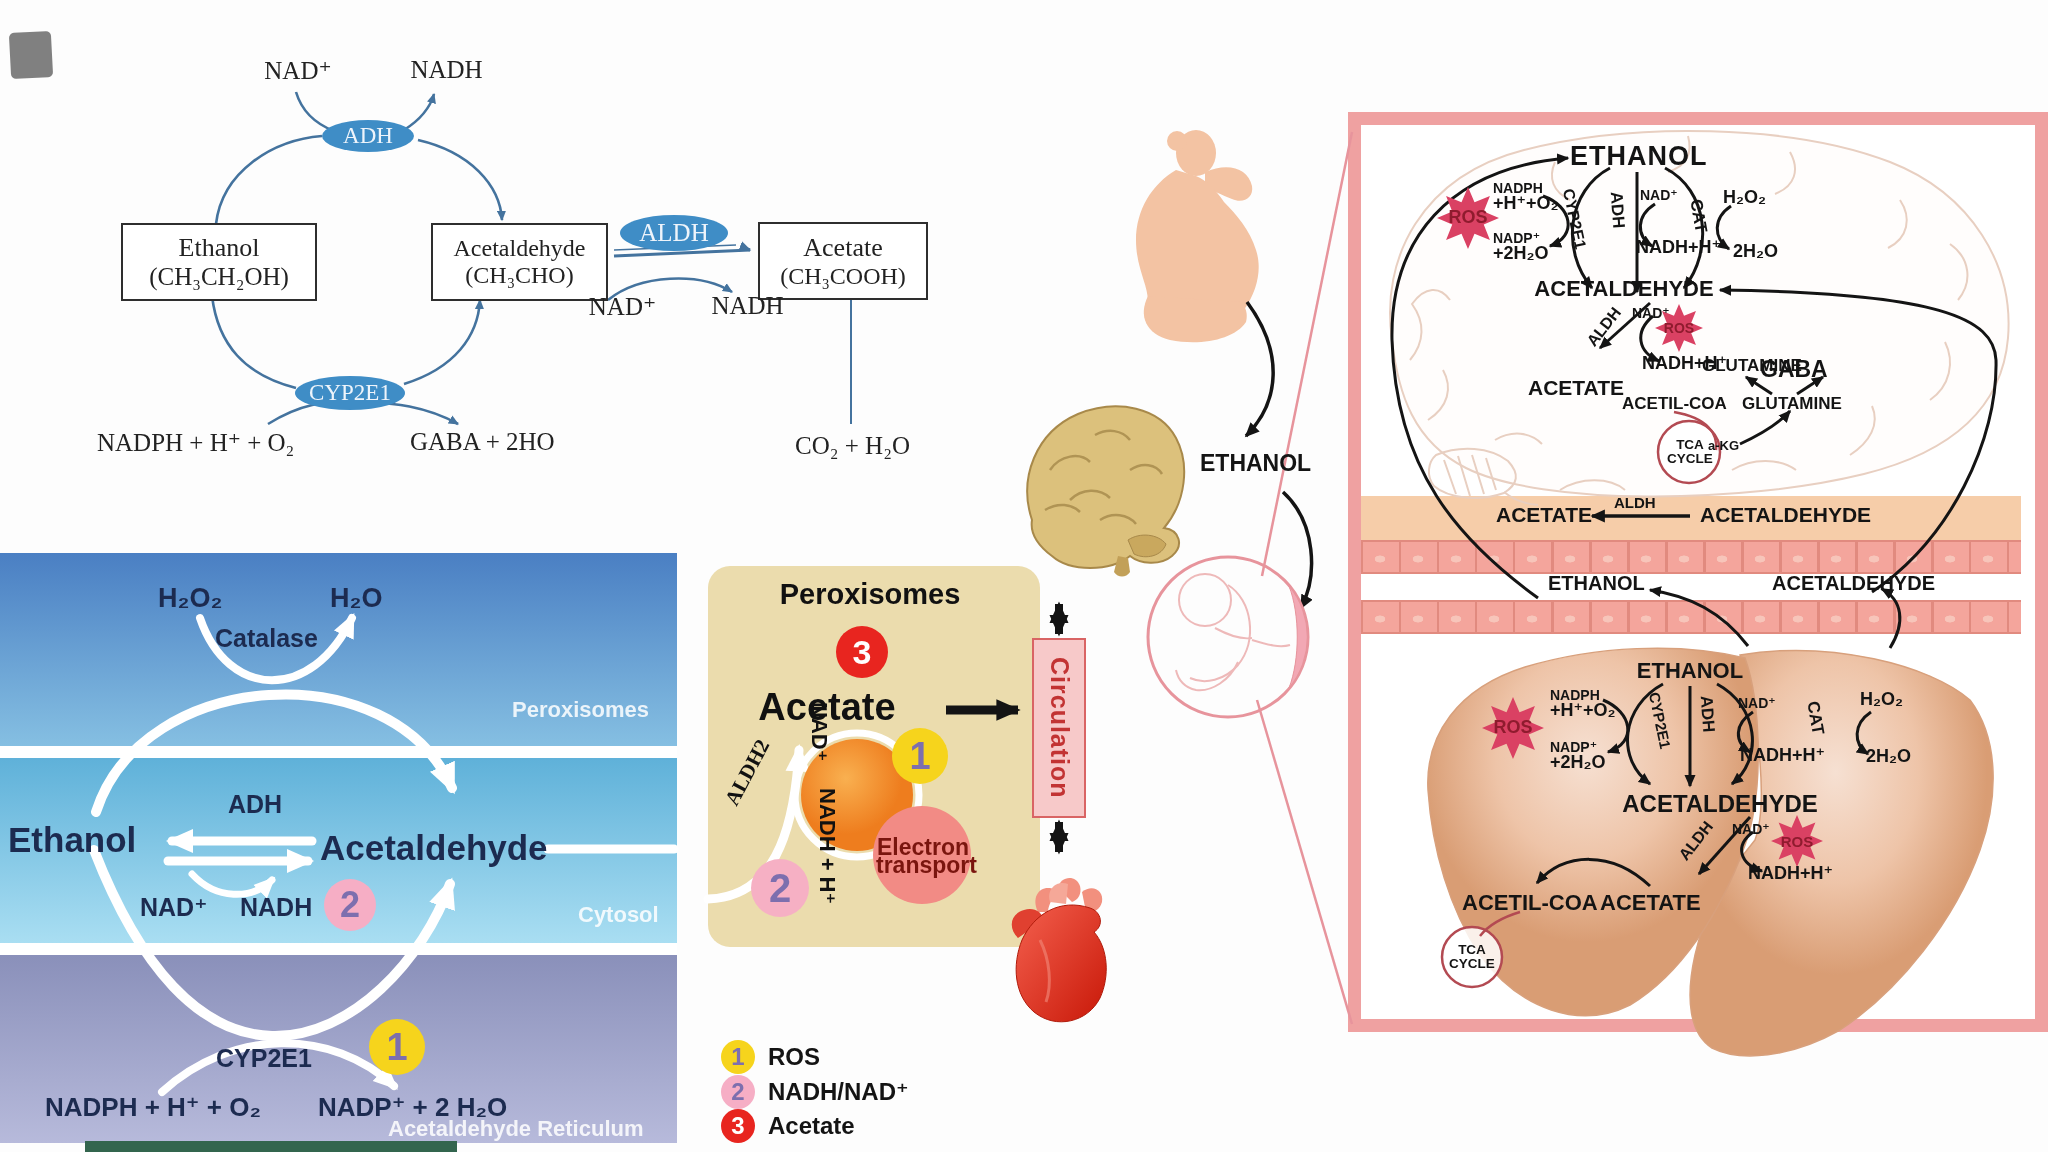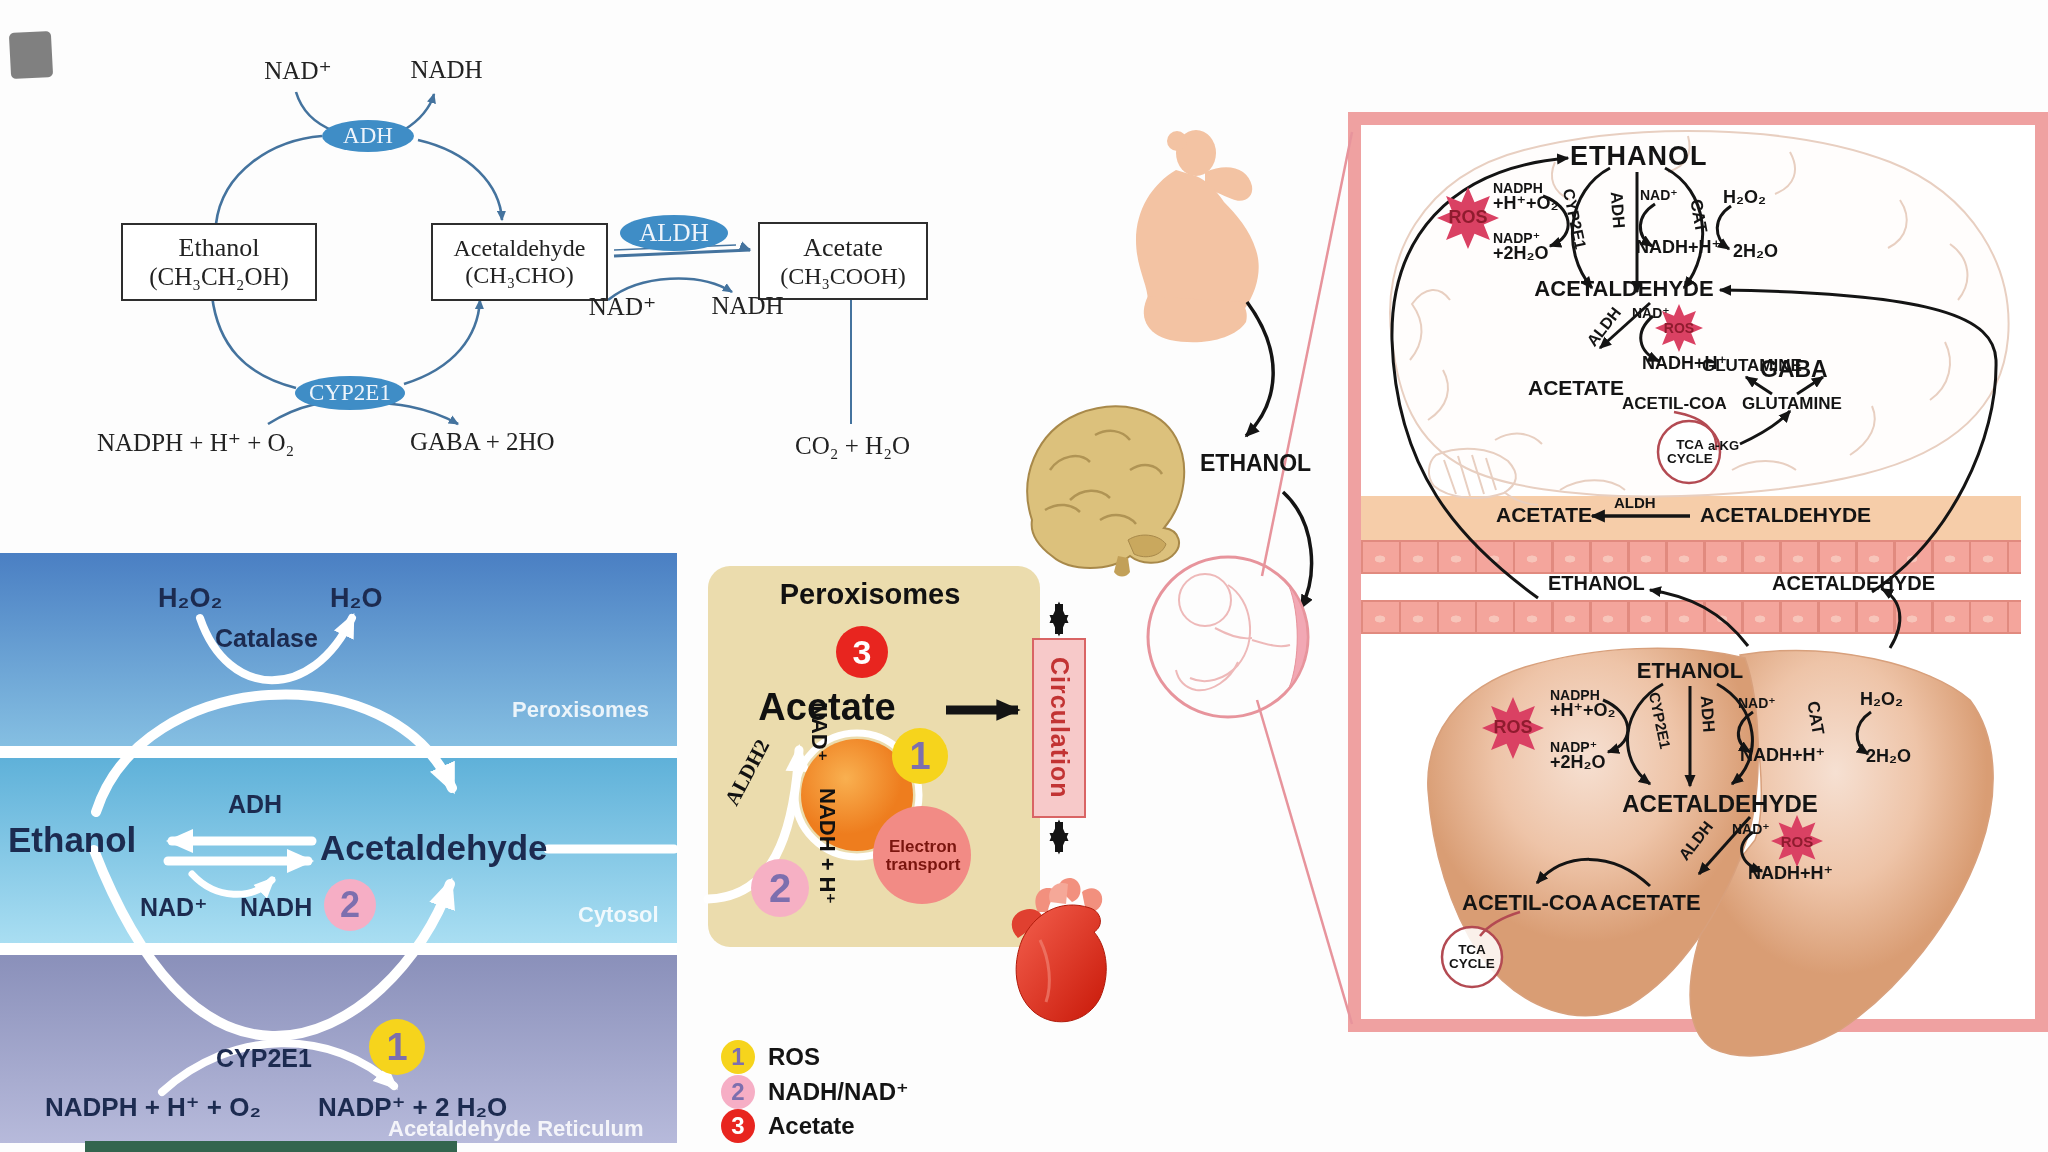--- a/index.html
+++ b/index.html
@@ -299,21 +299,21 @@
     <div class="badge" style="left:836px;top:626px;width:52px;height:52px;color:#fff;font-size:34px;">
         <span>3</span>
       </div>
     <div class="t b ctr" style="left:712px;top:686px;width:230px;font-size:38px;color:#111;">Acetate</div>
     <div class="t b serif" style="left:712px;top:760px;font-size:21px;transform:rotate(-62deg);color:#111;">ALDH2</div>
     <div class="t b vert" style="left:806px;top:702px;font-size:22px;color:#111;">NAD⁺</div>
     <div class="t b vert" style="left:814px;top:788px;font-size:22px;color:#111;">NADH + H⁺</div>
     <div class="badge" style="left:892px;top:728px;width:56px;height:56px;color:#7d6fae;font-size:38px;">
         <span>1</span>
       </div>
-    <div class="t b ctr" style="left:876px;top:838px;width:94px;font-size:17px;line-height:18px;color:#7a150e;white-space:normal;">Electron transport</div>
+    <div class="t b ctr" style="left:876px;top:838px;width:94px;font-size:23px;line-height:18px;color:#7a150e;white-space:normal;">Electron transport</div>
     <div class="badge" style="left:750px;top:858px;width:60px;height:60px;color:#7d6fae;font-size:40px;">
         <span>2</span>
       </div>
 
     <div class="flexc" style="position:absolute;left:1032px;top:638px;width:54px;height:180px;background:#f7c9c9;border:2.5px solid #d96464;box-sizing:border-box;">
       <span class="vert b" style="font-size:25px;color:#c23333;letter-spacing:1px;">Circulation</span>
     </div>
 
     <div class="badge" style="left:721px;top:1040px;width:34px;height:34px;background:#f6d41c;color:#7d6fae;font-size:24px;">
         <span>1</span>

